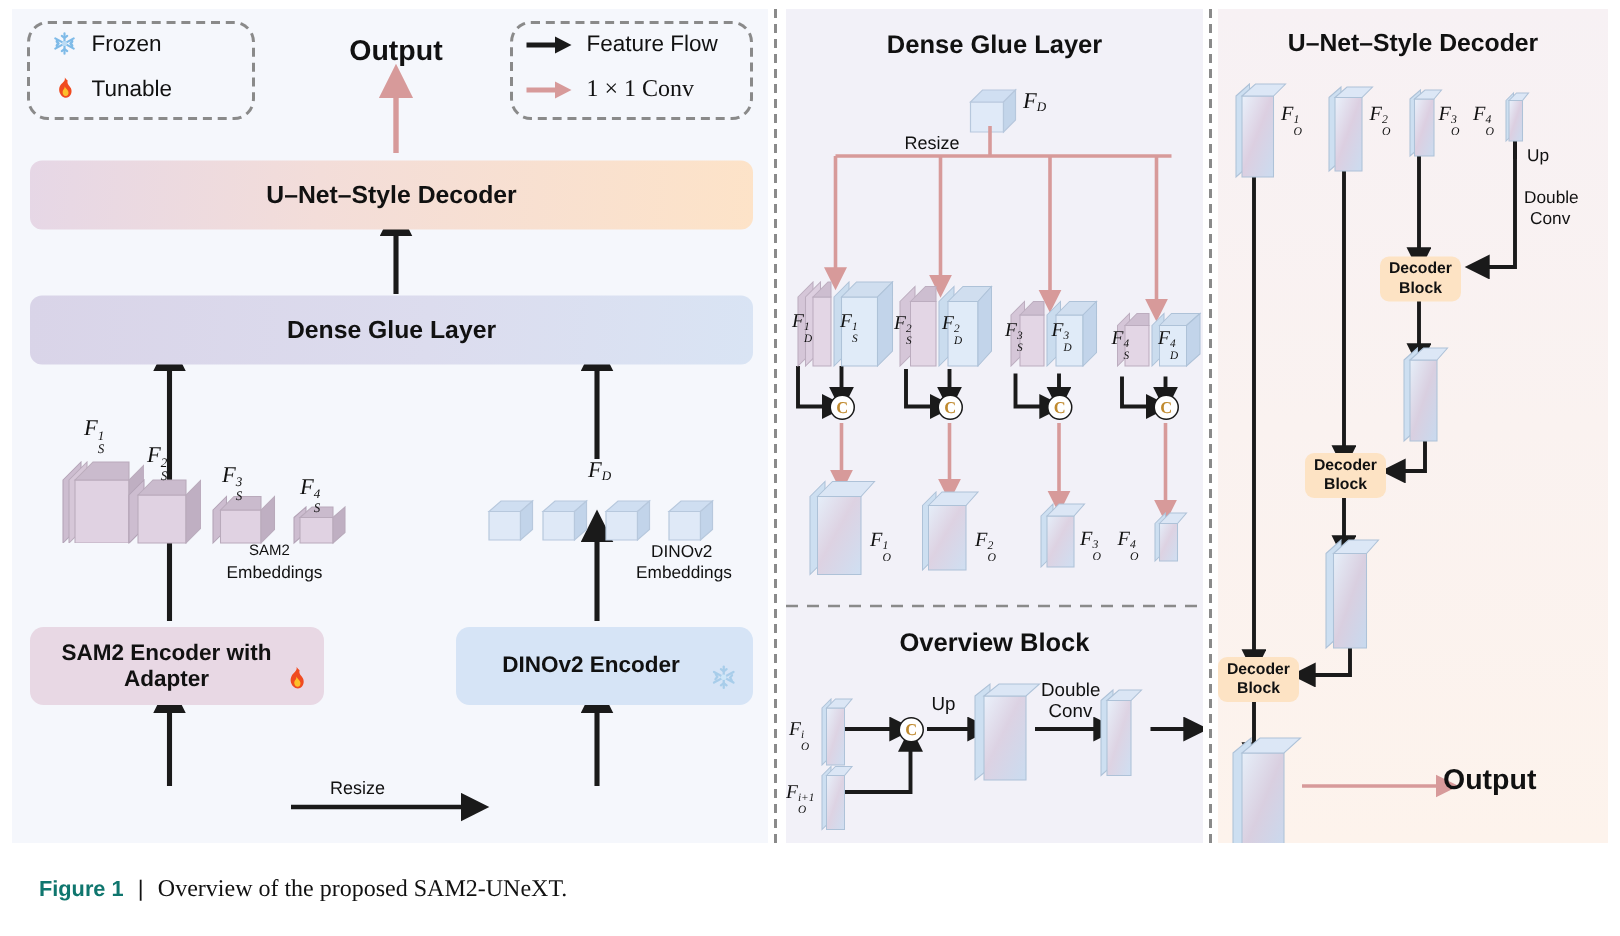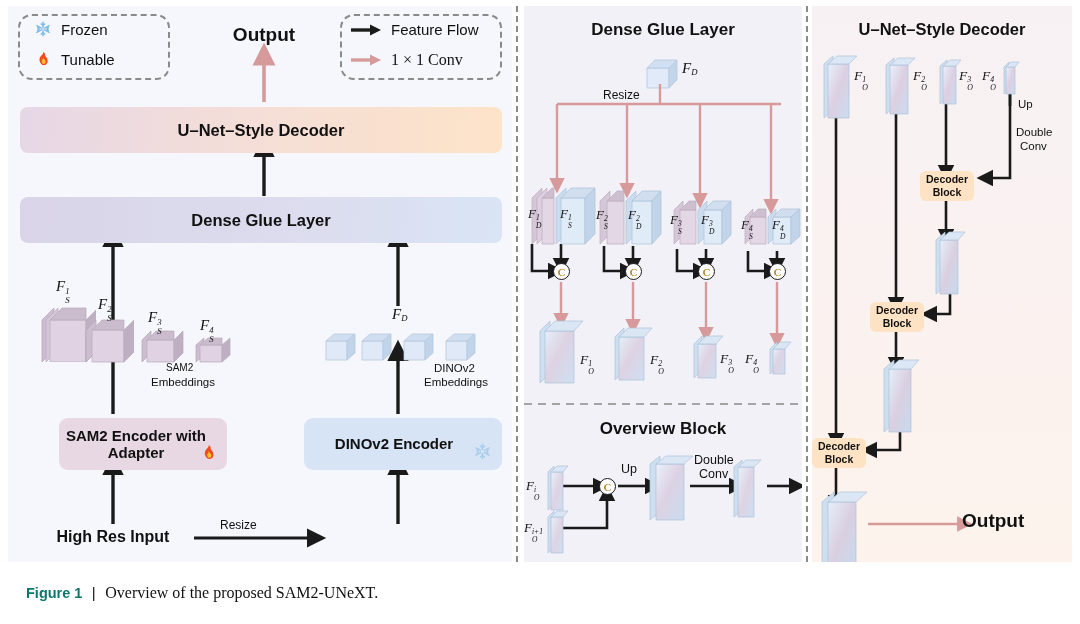--- a/index.html
+++ b/index.html
@@ -271,21 +271,21 @@
       <svg width="32" height="30" viewBox="0 0 32 30">
         <polygon points="2,9 23,9 23,28 2,28" fill="#dfe9f7" stroke="#b7c8dd" stroke-width="0.8"></polygon>
         <polygon points="2,9 10,2 31,2 23,9" fill="#cfdef1" stroke="#b7c8dd" stroke-width="0.8"></polygon>
         <polygon points="23,9 31,2 31,21 23,28" fill="#c2d4ea" stroke="#b7c8dd" stroke-width="0.8"></polygon>
       </svg>
     </div>
 
     <div class="lbl" style="left:426px; top:356px; font-size:11.5px;">DINOv2</div>
     <div class="lbl" style="left:416px; top:370px; font-size:11.5px;">Embeddings</div>
 
-    <div class="pill" id="pill-sam" style="left:12px; top:412px; width:168px; height:52px; font-size:15px;margin-left:39px;">
+    <div class="pill" id="pill-sam" style="left:12px; top:412px; width:196px; height:52px; font-size:15px;">
       <span style="padding-right:14px;">
         <span>SAM2 Encoder with</span><br>
         <span>Adapter</span>
       </span>
       <svg class="pill-ico" viewBox="0 0 24 24" style="right:9px; bottom:8px;">
         <path d="M12.3 2.2 C12.9 6.0 9.6 6.6 8.0 9.8 C6.4 13.0 7.6 16.5 9.6 18.6
                  C11.0 20.1 13.6 20.8 15.6 19.6 C18.2 18.0 19.0 14.6 17.6 11.6
                  C16.4 9.0 14.0 8.2 14.8 4.8 C13.9 4.2 13.0 3.3 12.3 2.2 Z" fill="#f04b20"></path>
         <path d="M12.0 10.0 C12.6 12.2 10.8 12.8 10.4 14.6 C10.0 16.6 11.2 18.6 13.0 18.7
                  C14.8 18.8 15.9 17.0 15.5 15.1 C15.1 13.2 13.3 12.3 12.0 10.0 Z" fill="#fcc02a"></path>
@@ -301,21 +301,20 @@
           <line x1="3.8" y1="16.5" x2="20.2" y2="7.5"></line>
           <path d="M9.6 5.2 L12 7.1 L14.4 5.2"></path>
           <path d="M9.6 18.8 L12 16.9 L14.4 18.8"></path>
           <path d="M5.2 9.3 L6.6 11.7 L5.0 13.7"></path>
           <path d="M18.8 14.7 L17.4 12.3 L19.0 10.3"></path>
         </g>
         <circle cx="12" cy="12" r="2.3" fill="#cde6f8"></circle>
       </svg>
     </div>
 
-    <div class="ttl" style="left:22px; top:522px; width:166px; font-size:16px;">High Res Input</div>
     <div class="lbl" style="left:212px; top:512px; font-size:12px;">Resize</div>
   </div>
 
   <div class="panel" id="panel-middle">
 
     <div class="ttl" style="left:0; top:14px; width:278px; font-size:17px;">Dense Glue Layer</div>
 
     <div class="slab" style="left:121px; top:52px; width:30px; height:28px;">
       <svg width="34" height="32" viewBox="0 0 34 32">
         <polygon points="2,10 24,10 24,30 2,30" fill="#e0eaf8" stroke="#b7c8dd" stroke-width="0.8"></polygon>

